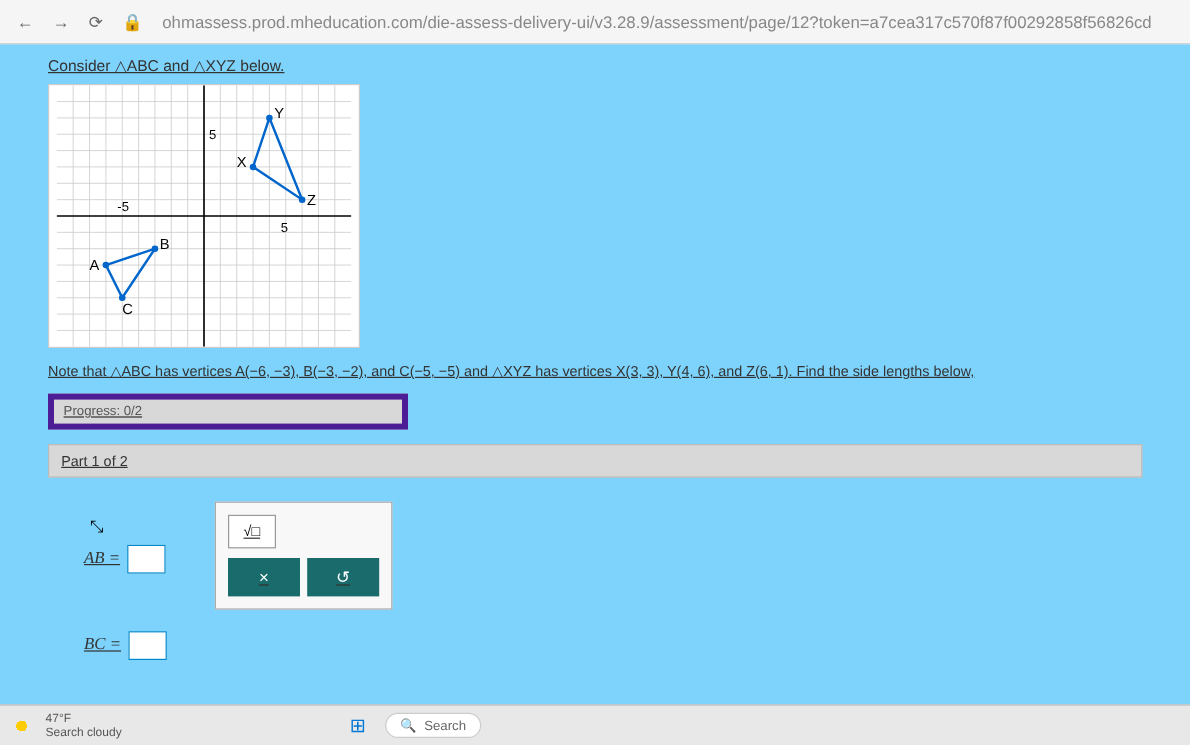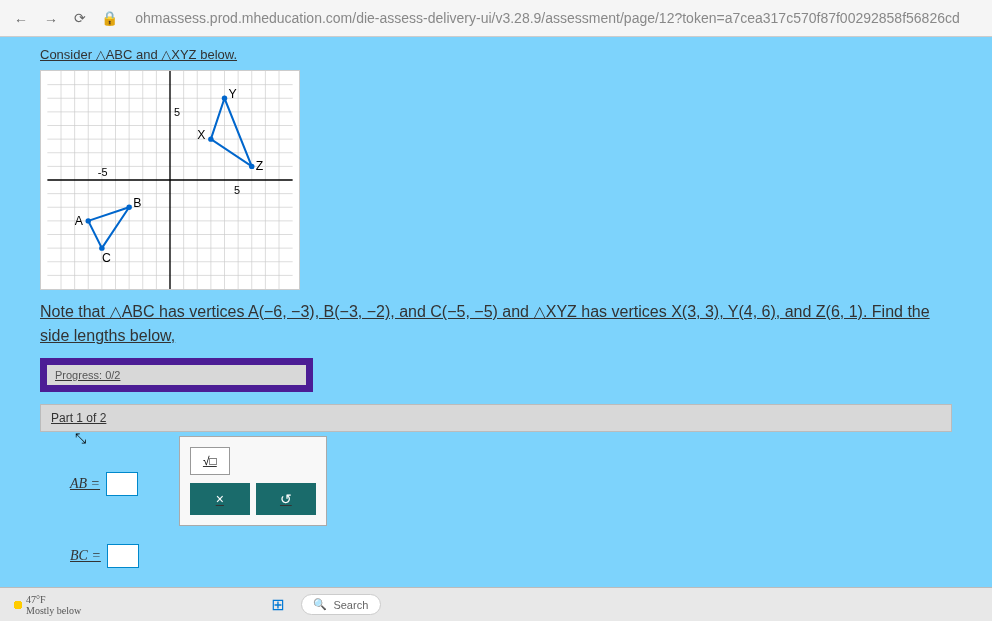--- a/index.html
+++ b/index.html
@@ -43,38 +43,38 @@
     .graph-container {
       background: #fff;
       border: 1px solid #ccc;
       width: 260px;
       height: 220px;
       position: relative;
       margin-bottom: 10px;
     }
     .graph-svg { width: 100%; height: 100%; }
     .note-text {
-      font-size: 16px;
+      font-size: 12px;
       line-height: 1.5;
       margin-bottom: 10px;
     }
     .progress-bar {
       background: #d8d8d8;
-      width: 273px;
+      width: 300px;
       padding: 4px 8px;
       font-size: 11px;
       color: #555;
       margin-bottom: 12px;
-      border: 7px solid #4c1d95;
+      border: 5px solid #4c1d95;
     }
     .part-header {
       background: #d8d8d8;
       padding: 6px 10px;
       font-size: 12px;
-      margin-bottom: 4px;
+      margin-bottom: 20px;
       border: 1px solid #bbb;
     }
     .answer-section {
       display: flex;
       gap: 40px;
       padding-left: 30px;
       align-items: flex-start;
     }
     .input-cols {
       display: flex;
@@ -147,24 +147,23 @@
       background: #e8e8e8;
       border-top: 1px solid #bbb;
       display: flex;
       align-items: center;
       padding: 0 10px;
       gap: 10px;
     }
     .weather {
       display: flex;
       align-items: center;
-      gap: 0;
+      gap: 12px;
       font-size: 10px;
       color: #555;
-      font-family: Liberation Serif, serif;
     }
     .weather-icon {
       width: 16px; height: 16px;
       background: radial-gradient(circle, #ffcc00 40%, transparent 40%);
       border-radius: 50%;
     }
     .search-box {
       background: #fff;
       border: 1px solid #ccc;
       border-radius: 14px;
@@ -292,21 +291,21 @@
   </div>
 </div>
 
 <span class="cursor-icon">⤡</span>
 
 <div class="taskbar">
   <div class="weather">
     <div class="weather-icon"></div>
     <div>
       <div>47°F</div>
-      <div>Mostly below</div>
+      <div>Search cloudy</div>
     </div>
   </div>
   <span style="color:#0078d4;font-size:16px;margin-left:180px;">⊞</span>
   <div class="search-box" style="margin-left:6px;">
     <span>🔍</span>
     <span>Search</span>
   </div>
 </div>
 
 </body></html>

